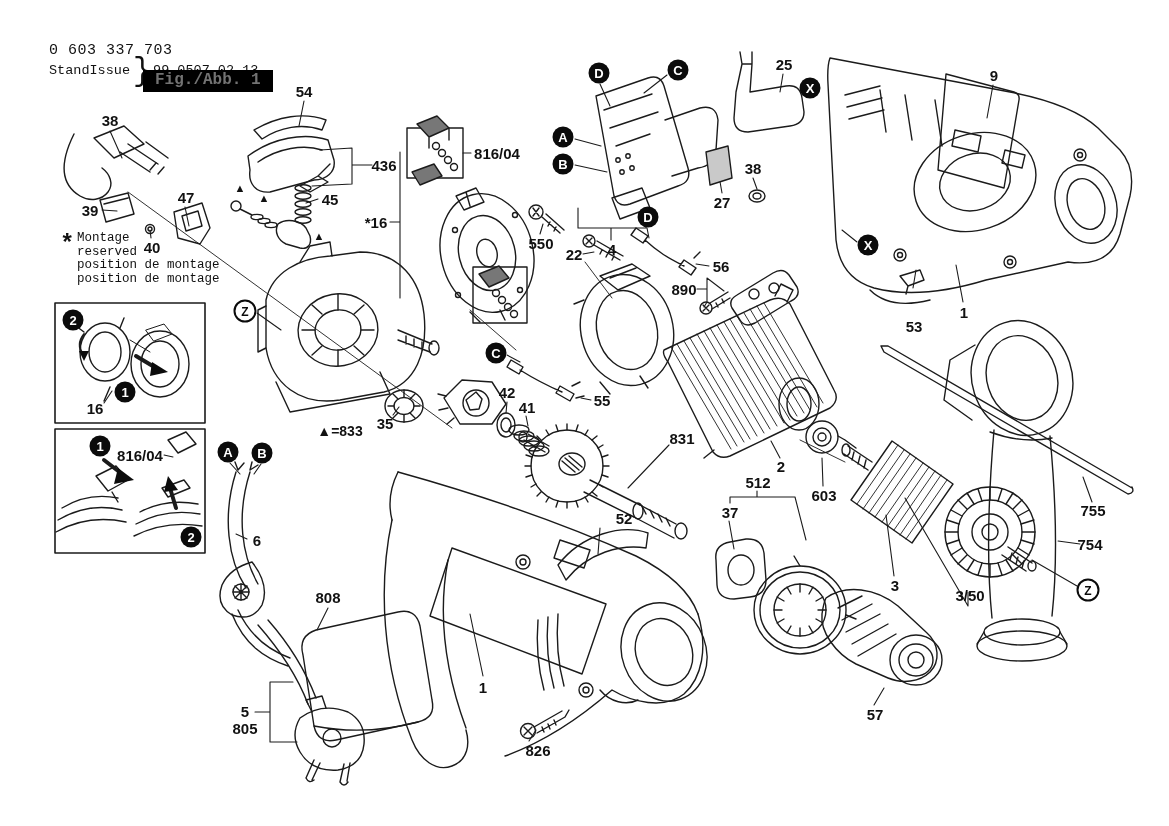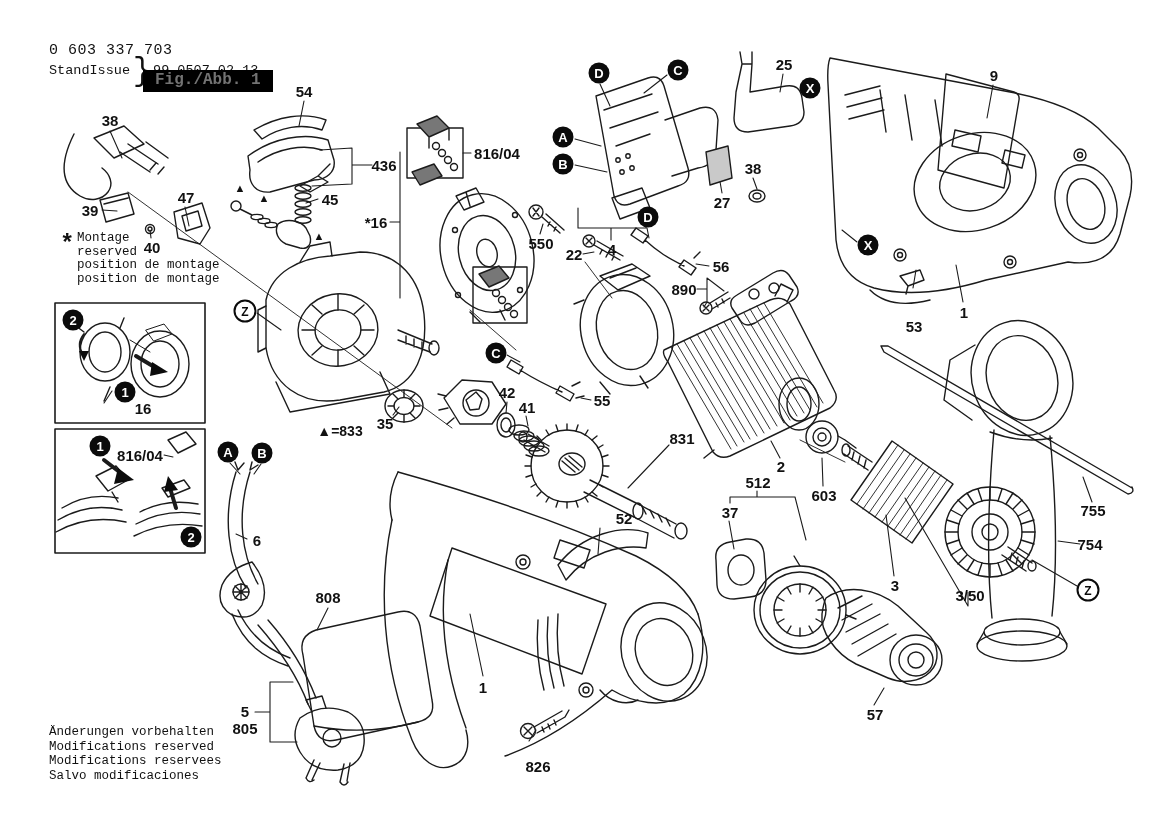--- a/index.html
+++ b/index.html
@@ -416,26 +416,20 @@
 <div class="abs fig-box">Fig./Abb. 1</div>
 
 <div class="abs assembly-star">*</div>
 <div class="abs assembly-note">
       <div>Montage</div>
       <div>reserved</div>
       <div>position de montage</div>
       <div>position de montage</div>
     </div>
 
-<div class="abs disclaimer">
-      <div>Änderungen vorbehalten</div>
-      <div>Modifications reserved</div>
-      <div>Modifications reservees</div>
-      <div>Salvo modificaciones</div>
-    </div>
 
 <div>
       <div class="co co-label" style="left: 110px; top: 120px;">38</div>
       <div class="co co-label" style="left: 304px; top: 91px;">54</div>
       <div class="co co-label" style="left: 384px; top: 165px;">436</div>
       <div class="co co-label" style="left: 497px; top: 153px;">816/04</div>
       <div class="co co-label" style="left: 330px; top: 199px;">45</div>
       <div class="co co-label" style="left: 376px; top: 222px;">*16</div>
       <div class="co co-label" style="left: 90px; top: 210px;">39</div>
       <div class="co co-label" style="left: 186px; top: 197px;">47</div>
@@ -444,27 +438,27 @@
       <div class="co co-label" style="left: 574px; top: 254px;">22</div>
       <div class="co co-label" style="left: 612px; top: 249px;">4</div>
       <div class="co co-label" style="left: 721px; top: 266px;">56</div>
       <div class="co co-label" style="left: 684px; top: 289px;">890</div>
       <div class="co co-label" style="left: 784px; top: 64px;">25</div>
       <div class="co co-label" style="left: 753px; top: 168px;">38</div>
       <div class="co co-label" style="left: 722px; top: 202px;">27</div>
       <div class="co co-label" style="left: 994px; top: 75px;">9</div>
       <div class="co co-label" style="left: 914px; top: 297px; margin-top: 29px;">53</div>
       <div class="co co-label" style="left: 964px; top: 312px;">1</div>
-      <div class="co co-label" style="left: 95px; top: 408px; margin-left: 48px;">16</div>
+      <div class="co co-label" style="left: 95px; top: 408px;">16</div>
       <div class="co co-label" style="left: 140px; top: 455px;">816/04</div>
       <div class="co co-label" style="left: 257px; top: 540px;">6</div>
       <div class="co co-label" style="left: 328px; top: 597px;">808</div>
       <div class="co co-label" style="left: 245px; top: 711px;">5</div>
       <div class="co co-label" style="left: 245px; top: 728px;">805</div>
-      <div class="co co-label" style="left: 530px; top: 766px; padding-left: 16px;">826</div>
+      <div class="co co-label" style="left: 530px; top: 750px; padding-left: 16px;">826</div>
       <div class="co co-label" style="left: 483px; top: 687px;">1</div>
       <div class="co co-label" style="left: 601px; top: 518px; margin-left: 23px;">52</div>
       <div class="co co-label" style="left: 385px; top: 423px;">35</div>
       <div class="co co-legend" style="left: 340px; top: 431px;">▲=833</div>
       <div class="co co-label" style="left: 507px; top: 392px;">42</div>
       <div class="co co-label" style="left: 527px; top: 407px;">41</div>
       <div class="co co-label" style="left: 602px; top: 400px;">55</div>
       <div class="co co-label" style="left: 682px; top: 438px;">831</div>
       <div class="co co-label" style="left: 781px; top: 466px;">2</div>
       <div class="co co-label" style="left: 758px; top: 482px;">512</div>

